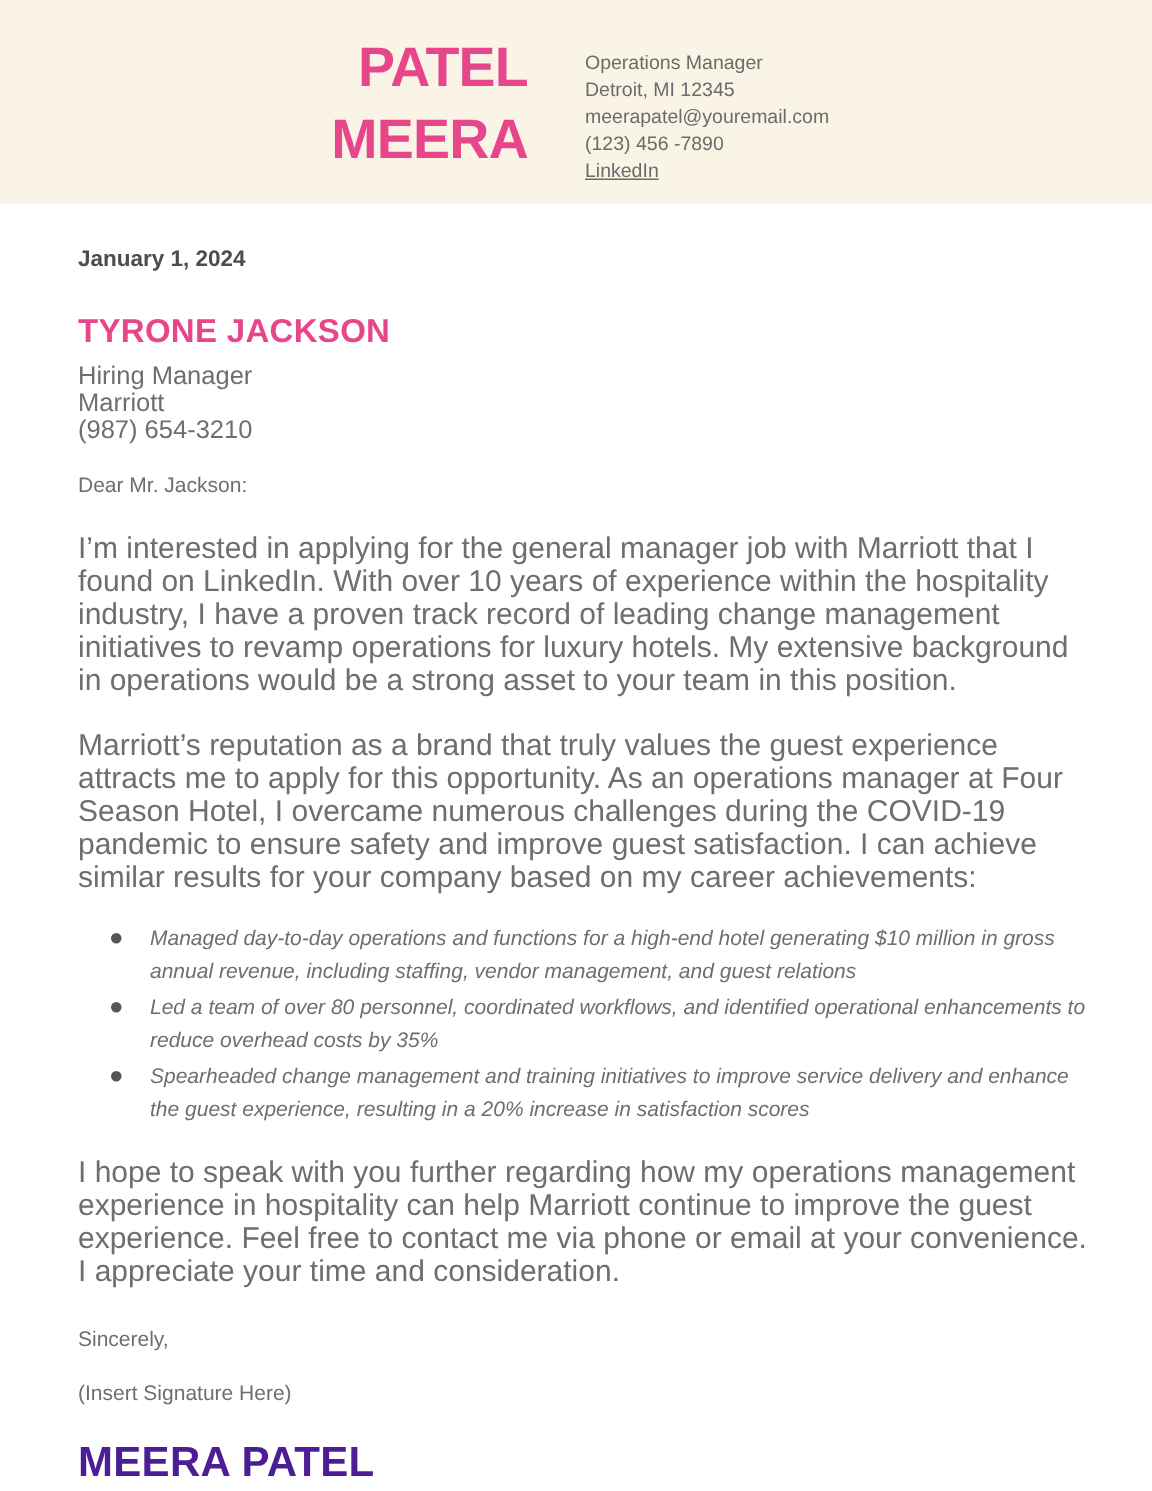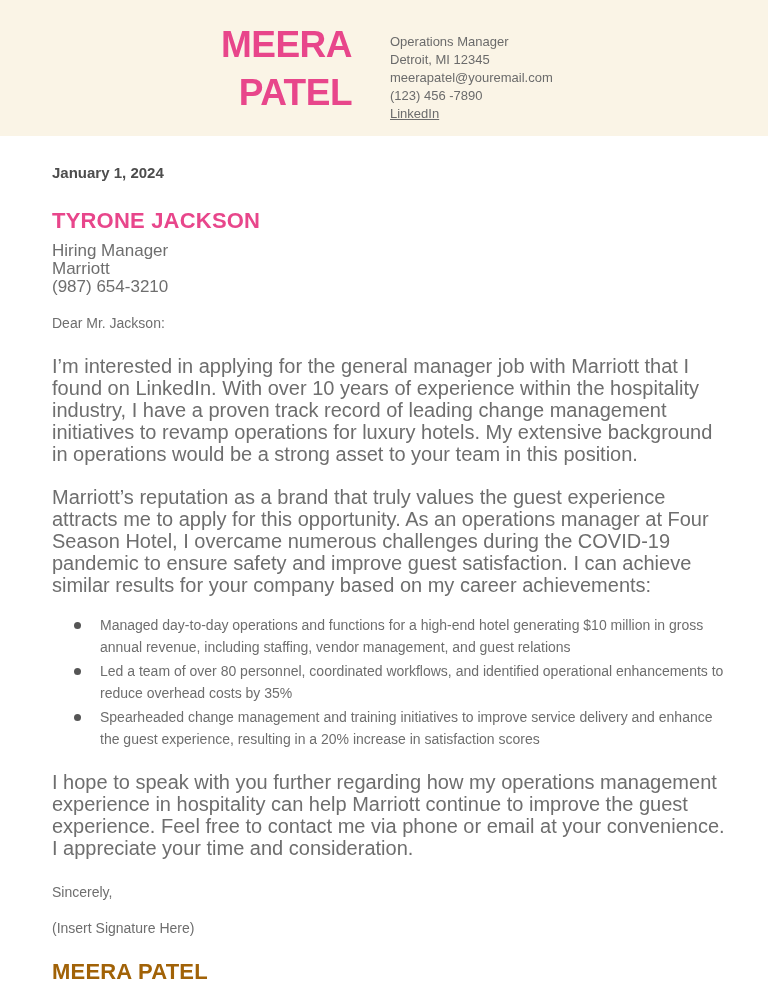--- a/index.html
+++ b/index.html
@@ -76,20 +76,21 @@
     line-height: 22px;
   }
   .para {
     margin-top: 21px;
     font-size: 20px;
     line-height: 22px;
   }
   ul.achievements {
     margin-top: 18px;
     list-style: none;
+    font-style: italic;
   }
   ul.achievements li {
     position: relative;
     padding-left: 48px;
     font-size: 14px;
     line-height: 22px;
     margin-top: 2px;
   }
   ul.achievements li::before {
     content: "";
@@ -106,35 +107,35 @@
     font-size: 14px;
     line-height: 22px;
   }
   .signature-placeholder {
     margin-top: 14px;
     font-size: 14px;
     line-height: 22px;
   }
   .signature-name {
     margin-top: 20px;
-    font-size: 22px;
+    font-size: 28px;
     font-weight: bold;
-    color: #a16207;
+    color: #4c1d95;
     letter-spacing: 0.2px;
   }
 </style>
 </head>
 <body>
 
 <div class="page">
 
   <div class="header-band">
     <div class="name-block">
+      <div>PATEL</div>
       <div>MEERA</div>
-      <div>PATEL</div>
     </div>
     <div class="contact-block">
       <div>Operations Manager</div>
       <div>Detroit, MI 12345</div>
       <div>meerapatel@youremail.com</div>
       <div>(123) 456 -7890</div>
       <div><a href="#">LinkedIn</a></div>
     </div>
   </div>
 

